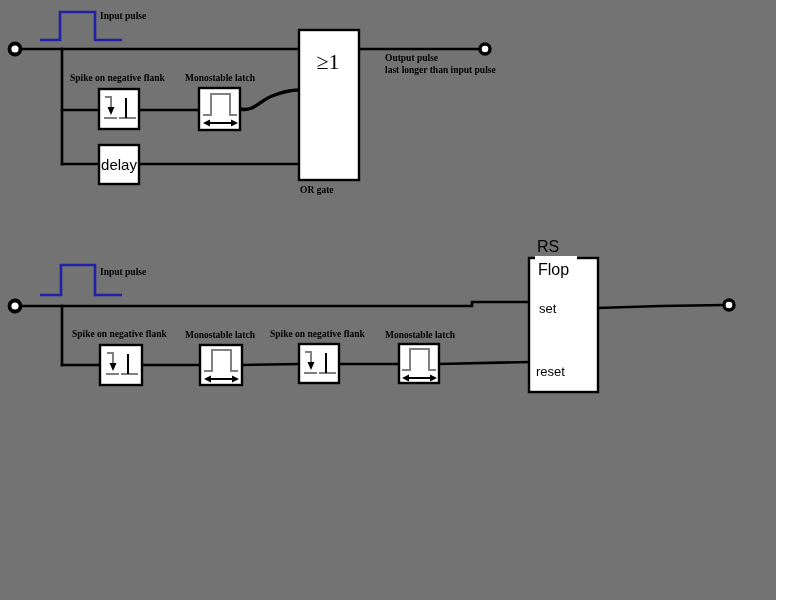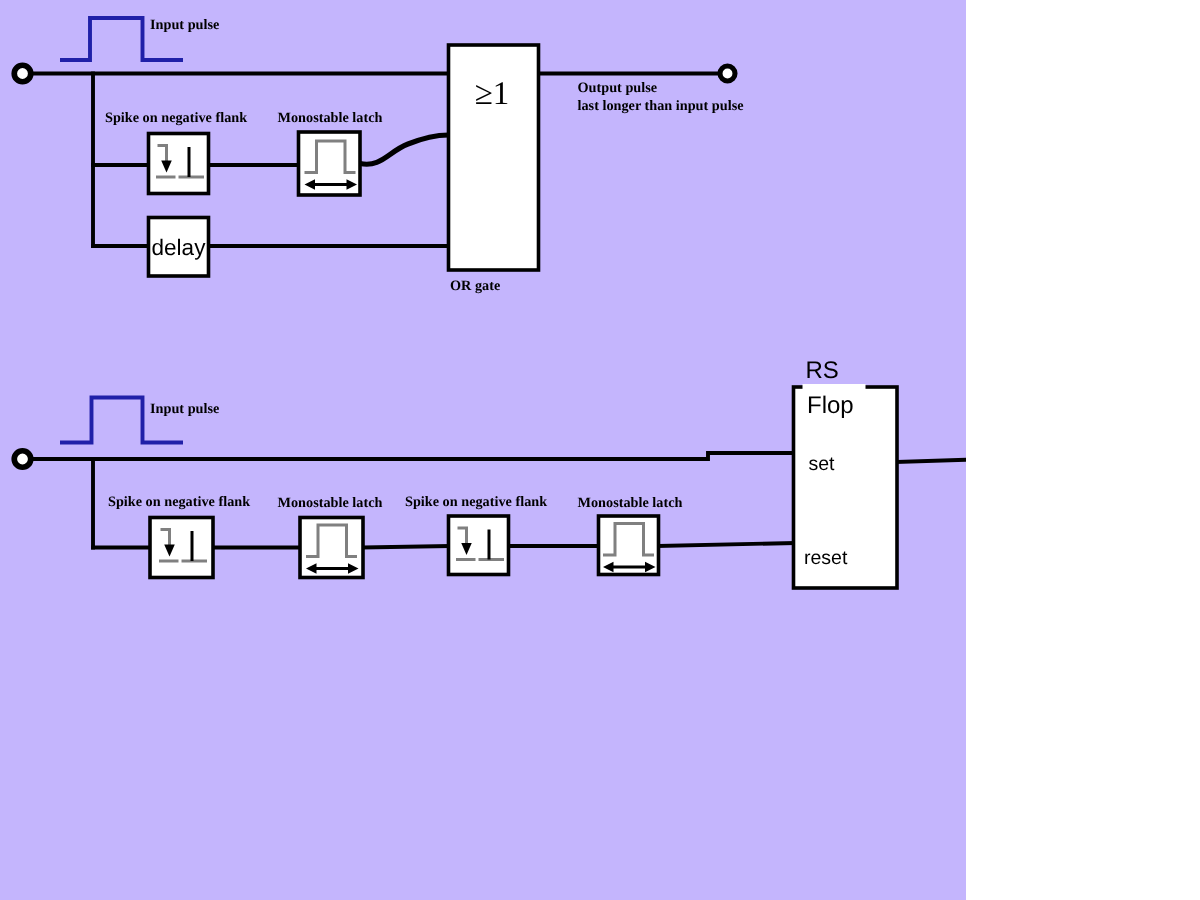--- a/index.html
+++ b/index.html
@@ -1,16 +1,16 @@
 <!DOCTYPE html>
 <html><head>
 <meta charset="utf-8">
 <style>
   html, body { margin: 0; padding: 0; background: #ffffff; }
-  .stage { width: 644px; height: 600px; position: relative; background: #c4b5fd; overflow: hidden; }
+  .stage { width: 776px; height: 600px; position: relative; background: #737373; overflow: hidden; }
   svg { display: block; }
   .lbl    { font: bold 9.5px "Liberation Serif", serif; fill: #000; }
   .cap    { font: bold 9.5px "Liberation Serif", serif; fill: #000; }
   .delaytxt { font: 15px "Liberation Sans", sans-serif; fill: #000; }
   .rstxt  { font: 16px "Liberation Sans", sans-serif; fill: #000; }
   .iotxt  { font: 13px "Liberation Sans", sans-serif; fill: #000; }
   .orsym  { font: 22px "Liberation Serif", serif; fill: #000; }
   .wire   { stroke: #000; stroke-width: 2.6; fill: none; stroke-linecap: square; }
   .wire-thick { stroke: #000; stroke-width: 3.4; fill: none; stroke-linecap: round; }
   .box    { fill: #fff; stroke: #000; stroke-width: 2.4; }

